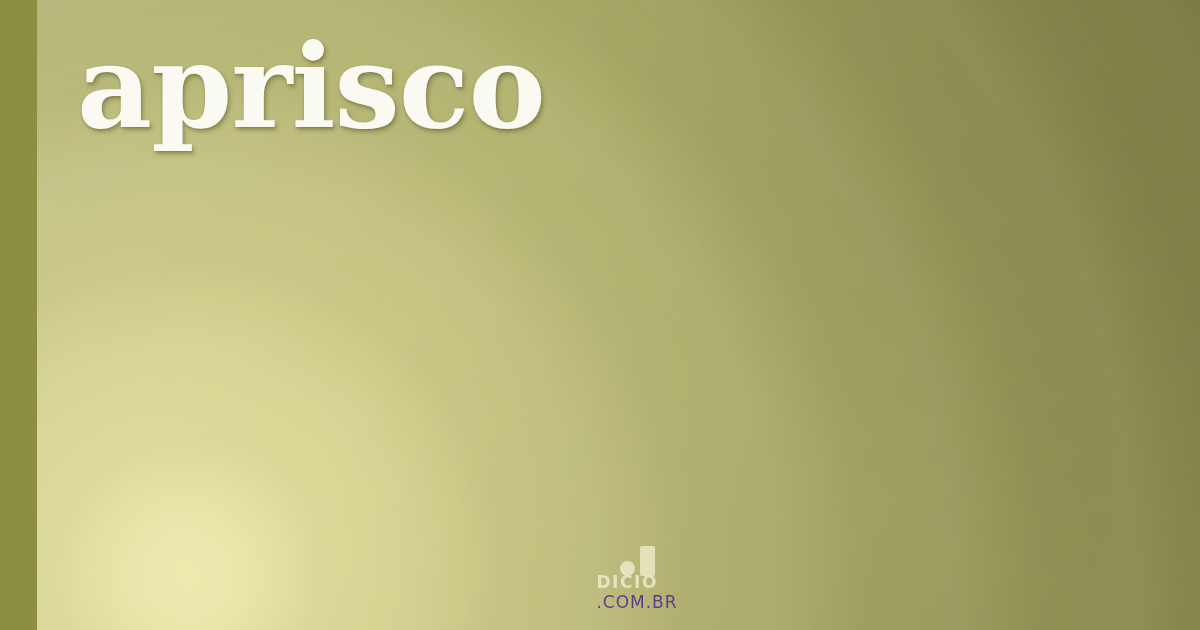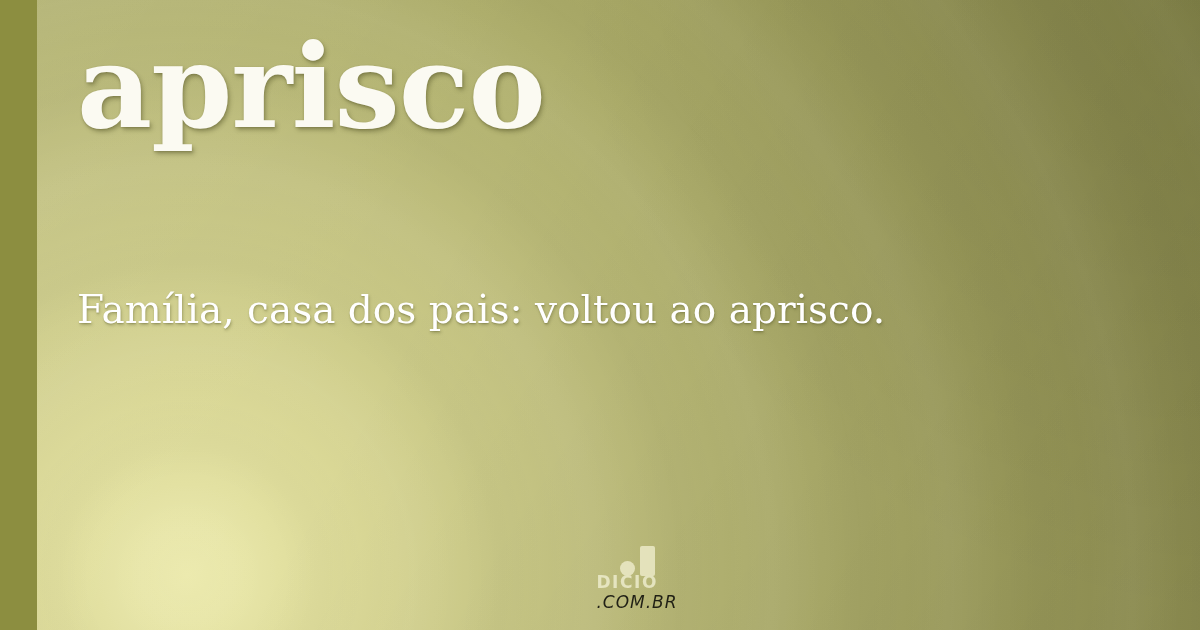--- a/index.html
+++ b/index.html
@@ -156,37 +156,35 @@
     letter-spacing: 1.6px;
     color: #efeecf;
   }
 
   #logo-tld {
     font-family: "DejaVu Sans", "Liberation Sans", sans-serif;
     font-weight: 400;
     font-size: 17px;
     letter-spacing: 1.0px;
     margin-top: 3px;
-    color: #000000;
-    font-style: italic;
+    color: #4c1d95;
   }
 </style>
 </head>
 <body>
 
 <div id="card">
 
   <div id="bg-base"></div>
   <div id="bg-rings"></div>
   <div id="bg-corner"></div>
 
   <h1 id="headword">aprisco</h1>
 
   <div id="definitions">
-    <p class="definition">Família, casa dos pais: voltou ao aprisco.</p>
   </div>
 
   <div id="logo">
     <div id="logo-mark">
       <span id="logo-dot"></span>
       <span id="logo-bar"></span>
     </div>
     <div id="logo-text">
       <span id="logo-name">DICIO</span>
       <span id="logo-tld">.COM.BR</span>

